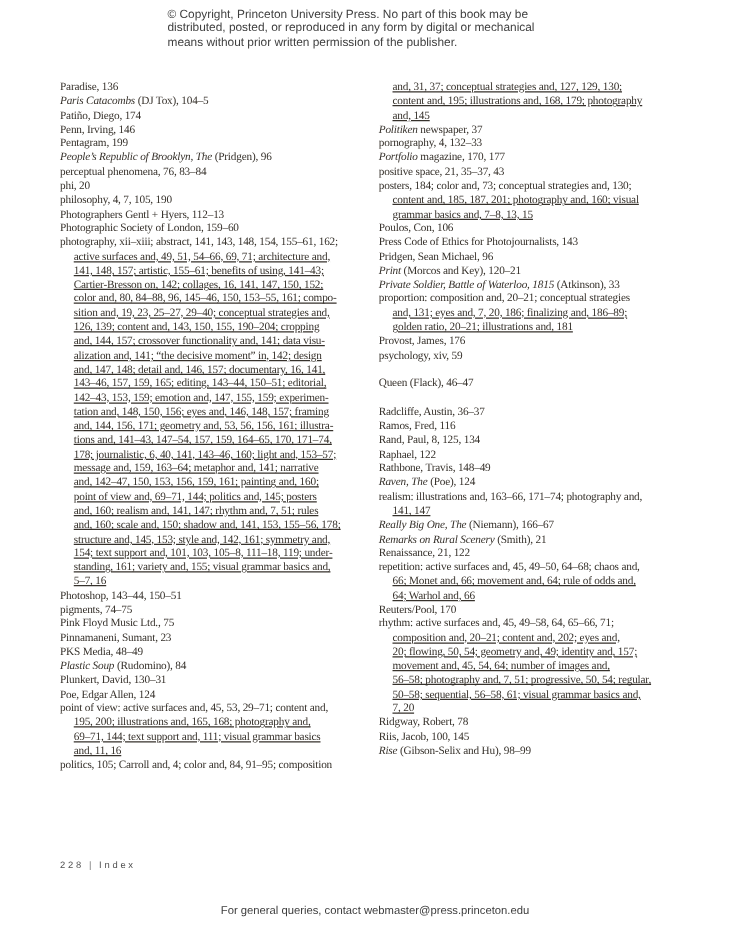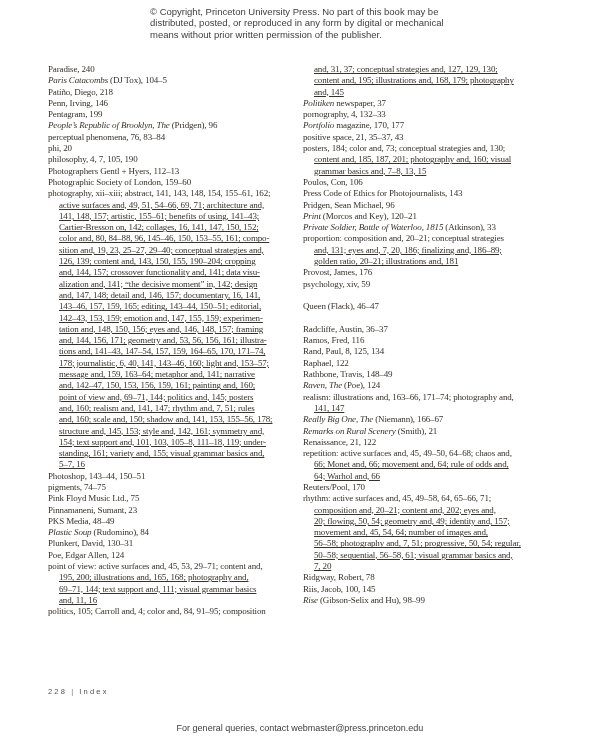--- a/index.html
+++ b/index.html
@@ -9,21 +9,21 @@
   }
   body {
     width: 600px;
     height: 740px;
     position: relative;
     overflow: hidden;
     font-family: "Liberation Serif", serif;
   }
   .copyright {
     position: absolute;
-    left: 150px;
+    left: 134px;
     top: 6px;
     font-family: "Liberation Sans", sans-serif;
     font-size: 9.5px;
     line-height: 11.3px;
     color: #3e3e3e;
     white-space: pre-line;
   }
   .col {
     position: absolute;
     top: 64px;
@@ -59,23 +59,23 @@
   }
 </style>
 </head>
 <body>
 
 <div class="copyright">© Copyright, Princeton University Press. No part of this book may be
 distributed, posted, or reproduced in any form by digital or mechanical
 means without prior written permission of the publisher.</div>
 
 <div class="col col-left">
-    <div class="iline"><span>Paradise, 240</span></div>
+    <div class="iline"><span>Paradise, 136</span></div>
     <div class="iline"><i>Paris Catacombs</i><span> (DJ Tox), 104–5</span></div>
-    <div class="iline"><span>Patiño, Diego, 218</span></div>
+    <div class="iline"><span>Patiño, Diego, 174</span></div>
     <div class="iline"><span>Penn, Irving, 146</span></div>
     <div class="iline"><span>Pentagram, 199</span></div>
     <div class="iline"><i>People’s Republic of Brooklyn, The</i><span> (Pridgen), 96</span></div>
     <div class="iline"><span>perceptual phenomena, 76, 83–84</span></div>
     <div class="iline"><span>phi, 20</span></div>
     <div class="iline"><span>philosophy, 4, 7, 105, 190</span></div>
     <div class="iline"><span>Photographers Gentl + Hyers, 112–13</span></div>
     <div class="iline"><span>Photographic Society of London, 159–60</span></div>
     <div class="iline"><span>photography, xii–xiii; abstract, 141, 143, 148, 154, 155–61, 162;</span></div>
     <div class="iline cont"><span>active surfaces and, 49, 51, 54–66, 69, 71; architecture and,</span></div>

